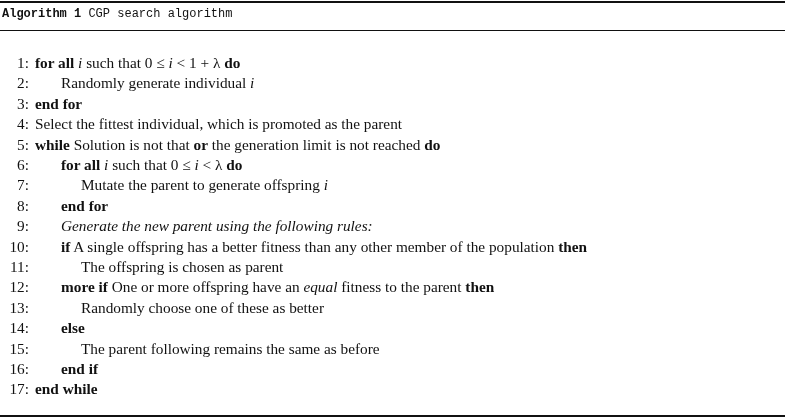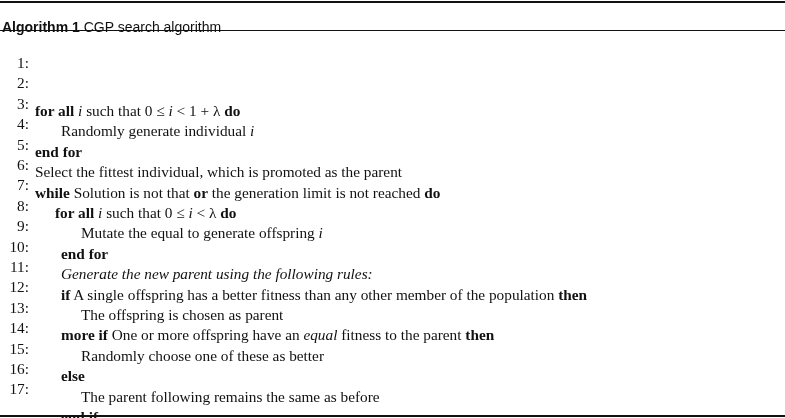--- a/index.html
+++ b/index.html
@@ -1,28 +1,28 @@
 <!DOCTYPE html>
 <html><head>
 <meta charset="utf-8">
 <style>
   html, body { margin: 0; padding: 0; background: #ffffff; }
   body { width: 785px; height: 418px; overflow: hidden; position: relative;
          font-family: "DejaVu Serif", "Liberation Serif", serif; color: #111; }
   .rule-top { position: absolute; left: 0; top: 1px; width: 785px; height: 2px; background: #111; }
   .rule-mid { position: absolute; left: 0; top: 30px; width: 785px; height: 1px; background: #111; }
   .rule-bot { position: absolute; left: 0; top: 415px; width: 785px; height: 2px; background: #111; }
-  .caption { position: absolute; left: 2px; top: 7px; font-size: 14px; white-space: nowrap;
-             font-family: Liberation Sans, sans-serif; margin-top: 12px; }
+  .caption { position: absolute; left: 2px; top: 7px; font-size: 12px; white-space: nowrap;
+             font-family: Liberation Mono, monospace; }
   .caption b { font-weight: bold; }
   .lines { position: absolute; left: 0; top: 60px; width: 785px; }
   .line { position: absolute; left: 0; height: 21px; font-size: 15.3px; white-space: nowrap;
           font-family: "Liberation Serif", "DejaVu Serif", serif; line-height: 21px; }
   .num { position: absolute; left: 0; width: 29px; text-align: right; }
-  .txt { position: absolute; left: 35px; margin-top: 48px; }
+  .txt { position: absolute; left: 35px; }
   .kw { font-weight: bold; }
   .it { font-style: italic; }
 </style>
 </head>
 <body>
 
 <div class="rule-top"></div>
 <div class="caption">
   <b>Algorithm 1</b>
   <span>CGP search algorithm</span>
@@ -45,25 +45,25 @@
     <div class="line" style="top: 53.2px;">
       <span class="num">4:</span>
       <span class="txt" style="left: 35px;"><span>Select the fittest individual, which is promoted as the parent</span></span>
     </div>
     <div class="line" style="top: 73.6px;">
       <span class="num">5:</span>
       <span class="txt" style="left: 35px;"><span class="kw">while</span><span> Solution is not that </span><span class="kw">or</span><span> the generation limit is not reached </span><span class="kw">do</span></span>
     </div>
     <div class="line" style="top: 94px;">
       <span class="num">6:</span>
-      <span class="txt" style="left: 55px;"><span class="kw">for all</span><span> </span><span class="it">i</span><span> such that 0 ≤ </span><span class="it">i</span><span> &lt; λ </span><span class="kw">do</span></span>
+      <span class="txt" style="left: 61px;"><span class="kw">for all</span><span> </span><span class="it">i</span><span> such that 0 ≤ </span><span class="it">i</span><span> &lt; λ </span><span class="kw">do</span></span>
     </div>
     <div class="line" style="top: 114.4px;">
       <span class="num">7:</span>
-      <span class="txt" style="left: 81px;"><span>Mutate the equal to generate offspring </span><span class="it">i</span></span>
+      <span class="txt" style="left: 81px;"><span>Mutate the parent to generate offspring </span><span class="it">i</span></span>
     </div>
     <div class="line" style="top: 134.8px;">
       <span class="num">8:</span>
       <span class="txt" style="left: 61px;"><span class="kw">end for</span></span>
     </div>
     <div class="line" style="top: 155.2px;">
       <span class="num">9:</span>
       <span class="txt" style="left: 61px; font-style: italic;"><span>Generate the new parent using the following rules:</span></span>
     </div>
     <div class="line" style="top: 175.6px;">

